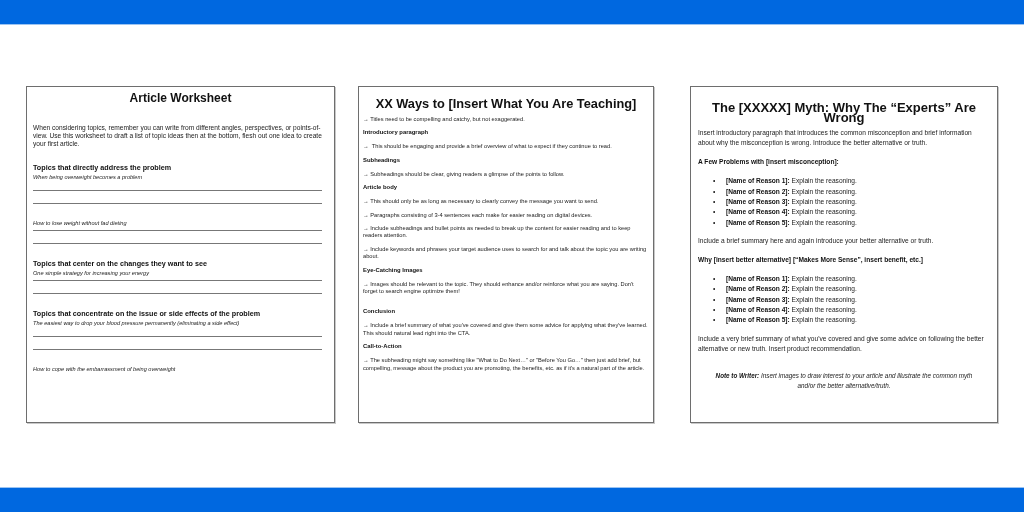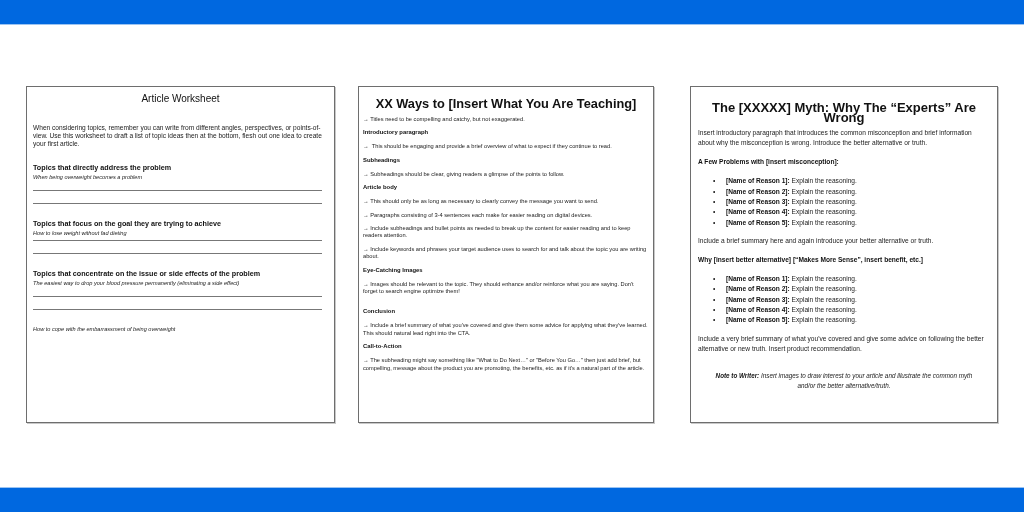--- a/index.html
+++ b/index.html
@@ -26,21 +26,21 @@
       box-sizing: border-box;
       overflow: hidden;
       box-shadow: 1px 1px 0 #c8c8c8;
     }
     #p1 { left: 26px; width: 309px; }
     #p2 { left: 358px; width: 296px; }
     #p3 { left: 690px; width: 308px; }
 
     
     .p1-title {
-      font-size: 10px; font-weight: normal; text-align: center;
+      font-size: 12px; font-weight: bold; text-align: center;
       margin: 4px 0 0 0; line-height: 15px;
     }
     .p1-intro {
       font-size: 6.6px; line-height: 8.2px; margin: 18px 6px 0 6px;
       color: #222;
     }
     .p1-section { margin: 12px 6px; }
     .p1-h {
       font-size: 7.2px; font-weight: bold; line-height: 9px; margin: 0;
     }
@@ -100,26 +100,31 @@
   <div class="p1-intro">When considering topics, remember you can write from different angles, perspectives, or points-of-view. Use this worksheet to draft a list of topic ideas then at the bottom, flesh out one idea to create your first article.</div>
 
   <div class="p1-section" style="margin-top:14px;">
     <div class="p1-h">Topics that directly address the problem</div>
     <div class="p1-ex">When being overweight becomes a problem</div>
     <div class="rule" style="margin-top:9px;"></div>
     <div class="rule" style="margin-top:12px;"></div>
   </div>
 
   <div class="p1-section" style="margin-top:15px;">
-    <div class="p1-h">Topics that focus on the goal they are trying to achieve</div>
     <div class="p1-ex">How to lose weight without fad dieting</div>
     <div class="rule" style="margin-top:3px;"></div>
     <div class="rule" style="margin-top:12px;"></div>
   </div>
 
+  <div class="p1-section" style="margin-top:15px;">
+    <div class="p1-h">Topics that center on the changes they want to see</div>
+    <div class="p1-ex">One simple strategy for increasing your energy</div>
+    <div class="rule" style="margin-top:3px;"></div>
+    <div class="rule" style="margin-top:12px;"></div>
+  </div>
 
   <div class="p1-section" style="margin-top:15px;">
     <div class="p1-h">Topics that concentrate on the issue or side effects of the problem</div>
     <div class="p1-ex">The easiest way to drop your blood pressure permanently (eliminating a side effect)</div>
     <div class="rule" style="margin-top:9px;"></div>
     <div class="rule" style="margin-top:12px;"></div>
   </div>
 
   <div class="p1-section" style="margin-top:15px;">
     <div class="p1-ex">How to cope with the embarrassment of being overweight</div>

